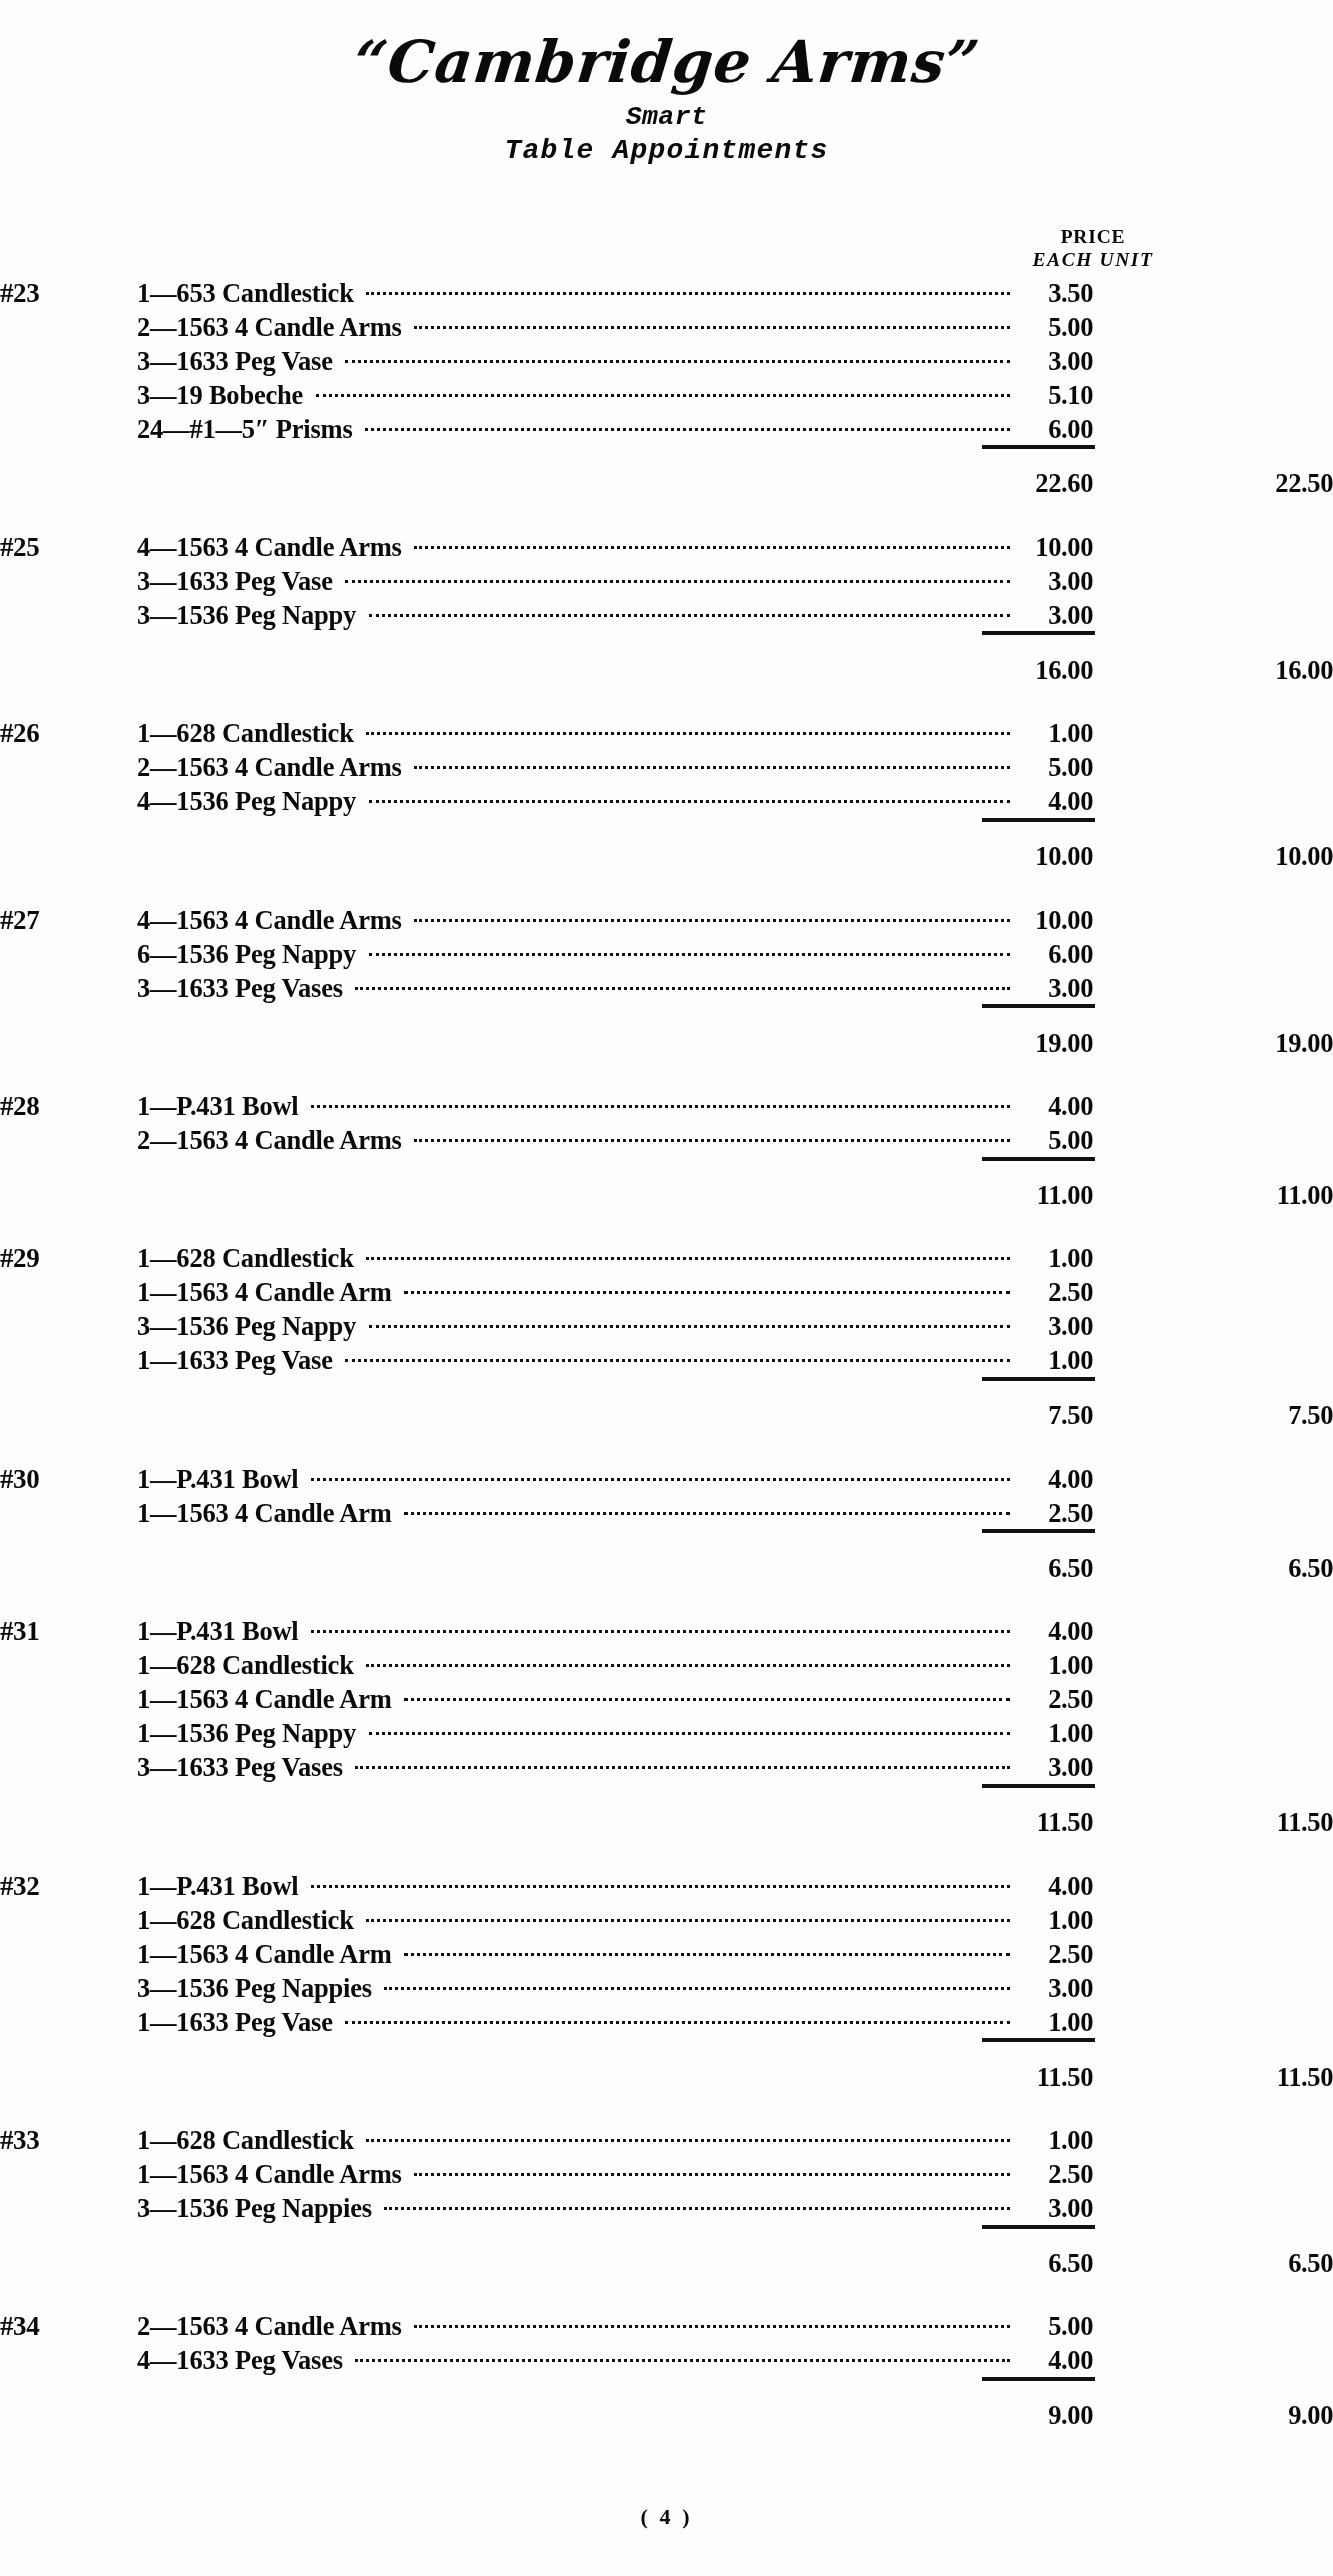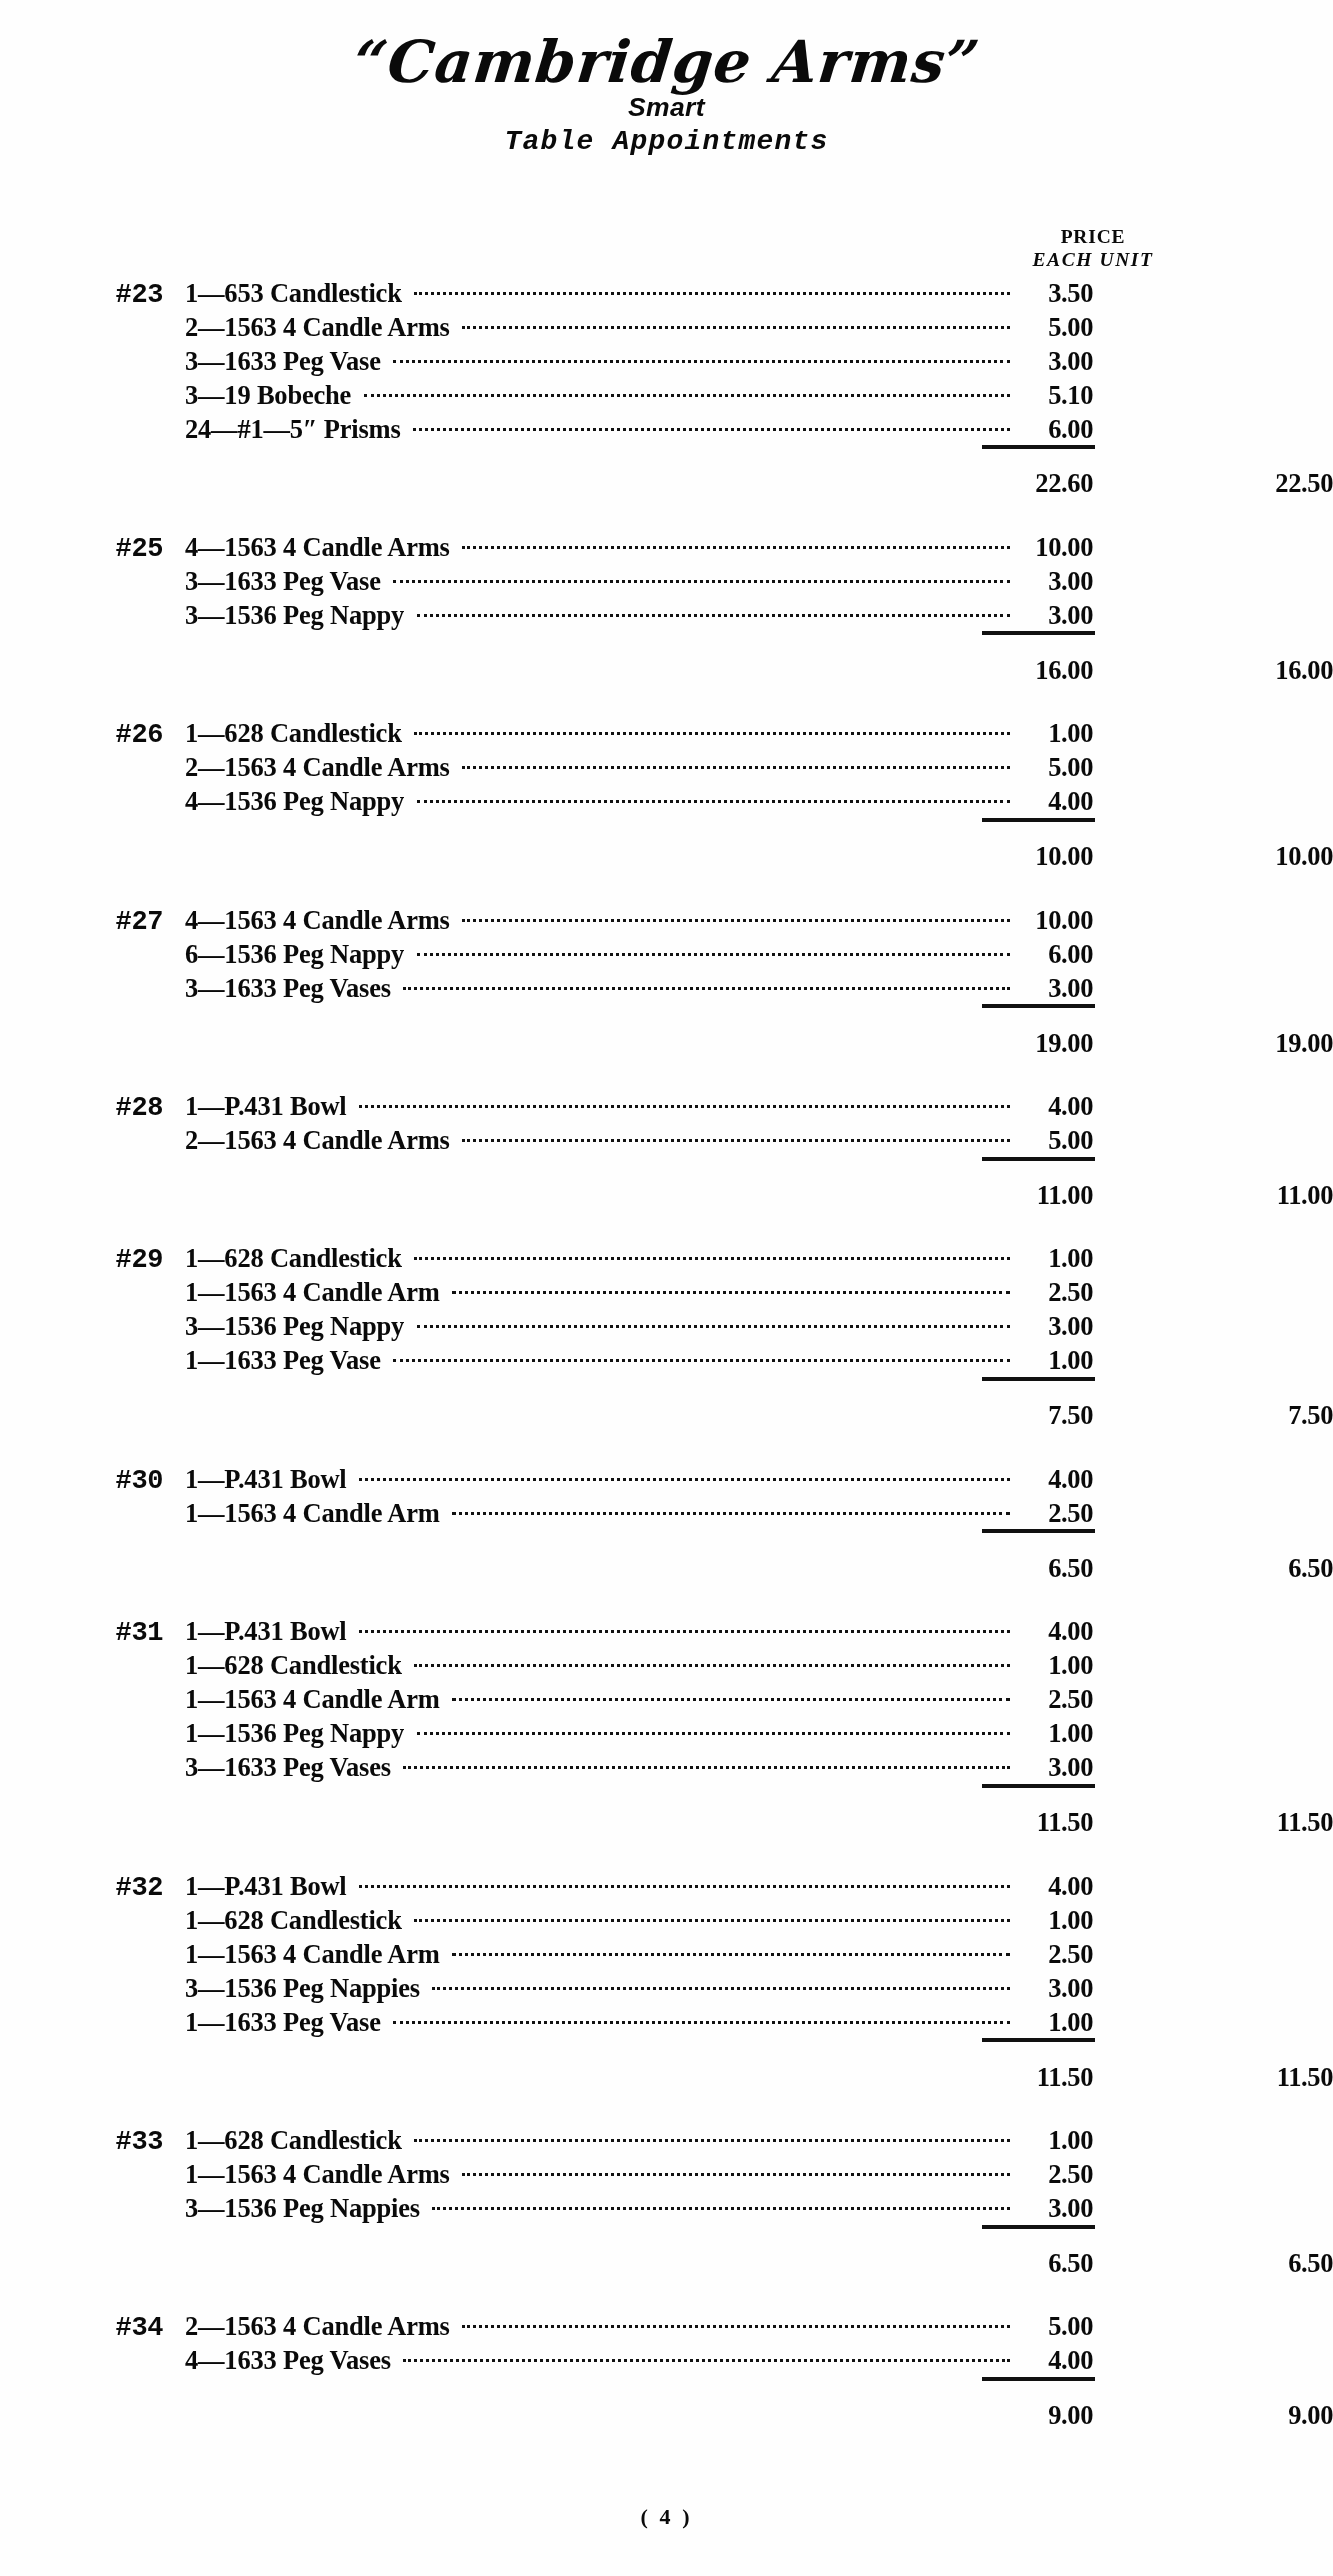--- a/index.html
+++ b/index.html
@@ -24,25 +24,25 @@
     font-family:"DejaVu Serif", serif;
     font-style:italic;
     font-weight:700;
     font-size:58px;
     letter-spacing:0.8px;
     line-height:0.98;
     transform:skewX(-6deg);
     display:inline-block;
   }
   .sub1{
-    font-family:Liberation Sans, sans-serif;
+    font-family:Liberation Mono, monospace;
     font-style:italic;
     font-weight:700;
     font-size:26.5px;
-    margin-top:1px;
+    margin-top:11px;
     letter-spacing:0.4px;
   }
   .sub2{
     font-family:Liberation Mono, monospace;
     font-style:italic;
     font-weight:700;
     font-size:28px;
     margin-top:3.1px;
     letter-spacing:1.2px;
   }
@@ -71,28 +71,27 @@
   .set{ position:relative; }
 
   .row{
     display:flex;
     align-items:baseline;
     height:34px;
   }
   .setno{
     width:137px;
     flex:0 0 137px;
-    text-align:right;
+    text-align:left;
     padding-right:22px;
     box-sizing:border-box;
-    font-family:Liberation Mono, monospace;
+    font-family:Liberation Serif, serif;
     font-weight:700;
     font-size:27px;
     letter-spacing:-0.4px;
-    margin-left:48px;
   }
   .desc{
     flex:0 0 auto;
     font-family:"Liberation Serif", serif;
     font-weight:700;
     font-size:26.5px;
     white-space:nowrap;
     letter-spacing:-0.2px;
   }
   .leader{

